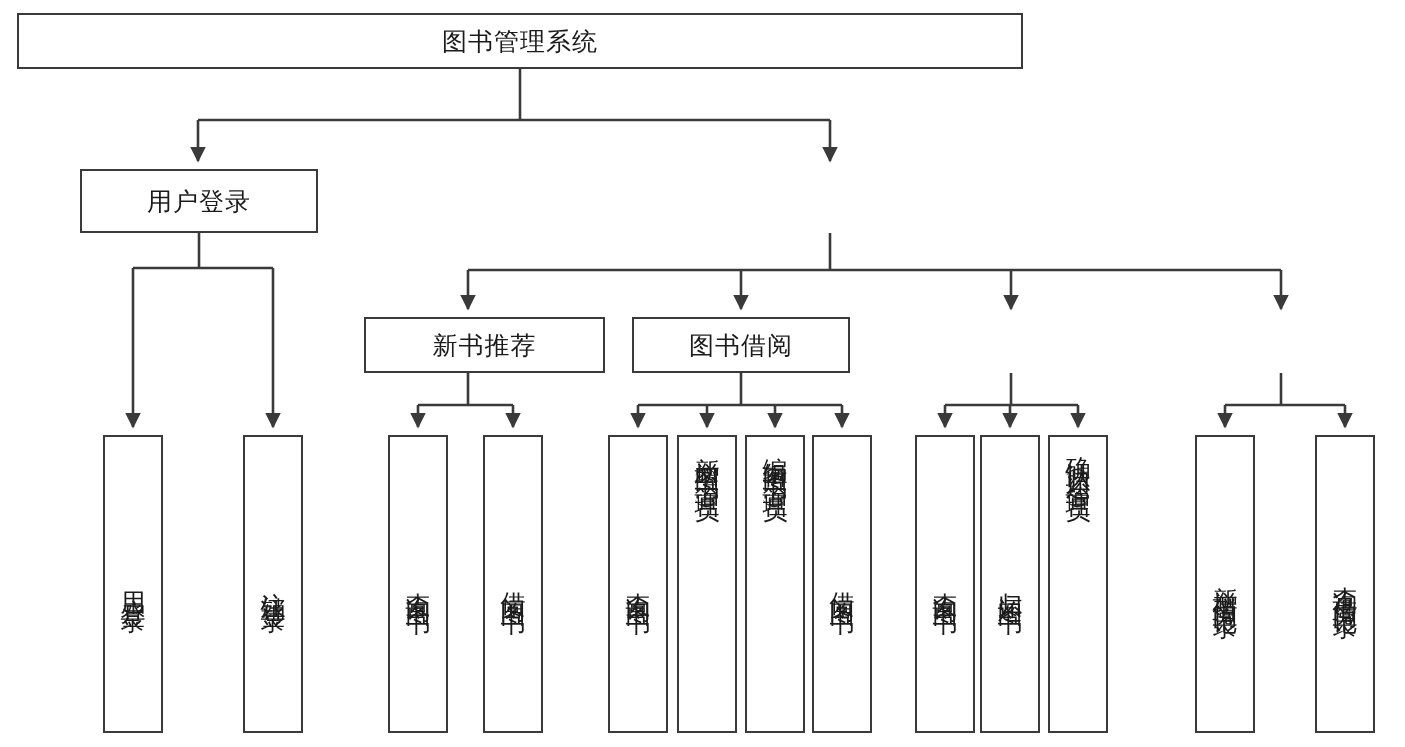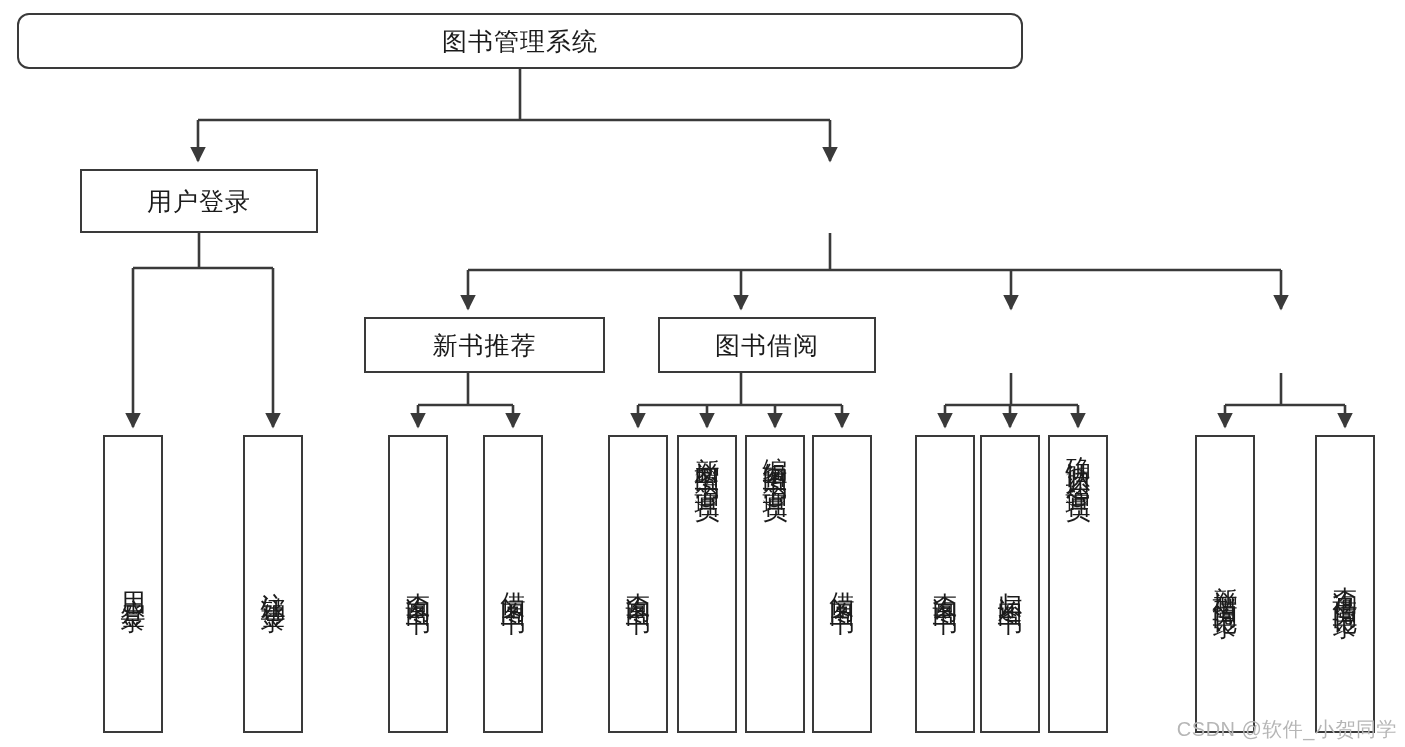--- a/index.html
+++ b/index.html
@@ -115,26 +115,26 @@
       <path d="M 1010 405 L 1010 427" marker-end="url(#arrow)"></path>
       <path d="M 1078 405 L 1078 427" marker-end="url(#arrow)"></path>
 
       <path d="M 1281 373 L 1281 405"></path>
       <path d="M 1225 405 L 1345 405"></path>
       <path d="M 1225 405 L 1225 427" marker-end="url(#arrow)"></path>
       <path d="M 1345 405 L 1345 427" marker-end="url(#arrow)"></path>
     </g>
   </svg>
 
-  <div class="node h" id="node-root" style="left: 17px; top: 13px; width: 1006px; height: 56px; border-radius: 12px;">图书管理系统</div>
+  <div class="node h" id="node-root" style="left: 17px; top: 13px; width: 1006px; height: 56px;">图书管理系统</div>
 
   <div class="node h" id="node-l2-0" style="left: 80px; top: 169px; width: 238px; height: 64px;">用户登录</div>
 
   <div class="node h" id="node-l3-0" style="left: 364px; top: 317px; width: 241px; height: 56px;">新书推荐</div>
-  <div class="node h" id="node-l3-1" style="left: 658px; top: 317px; width: 218px; height: 56px;">图书借阅</div>
+  <div class="node h" id="node-l3-1" style="left: 632px; top: 317px; width: 218px; height: 56px;">图书借阅</div>
 
   <div class="node v center" id="leaf-0" style="left: 103px; top: 435px; width: 60px; height: 298px;">
     <span class="vtext">用户登录</span>
   </div>
   <div class="node v center" id="leaf-1" style="left: 243px; top: 435px; width: 60px; height: 298px;">
     <span class="vtext">注销登录</span>
   </div>
   <div class="node v center" id="leaf-2" style="left: 388px; top: 435px; width: 60px; height: 298px;">
     <span class="vtext">查询图书</span>
   </div>
@@ -162,14 +162,13 @@
   <div class="node v" id="leaf-10" style="left: 1048px; top: 435px; width: 60px; height: 298px; align-items: flex-start;">
     <span class="vtext">确认归还（管理员）</span>
   </div>
   <div class="node v center" id="leaf-11" style="left: 1195px; top: 435px; width: 60px; height: 298px;">
     <span class="vtext">新增借阅记录</span>
   </div>
   <div class="node v center" id="leaf-12" style="left: 1315px; top: 435px; width: 60px; height: 298px;">
     <span class="vtext">查询借阅记录</span>
   </div>
 
-  <div class="watermark">CSDN @软件_小贺同学</div>
 </div>
 
 </body></html>

